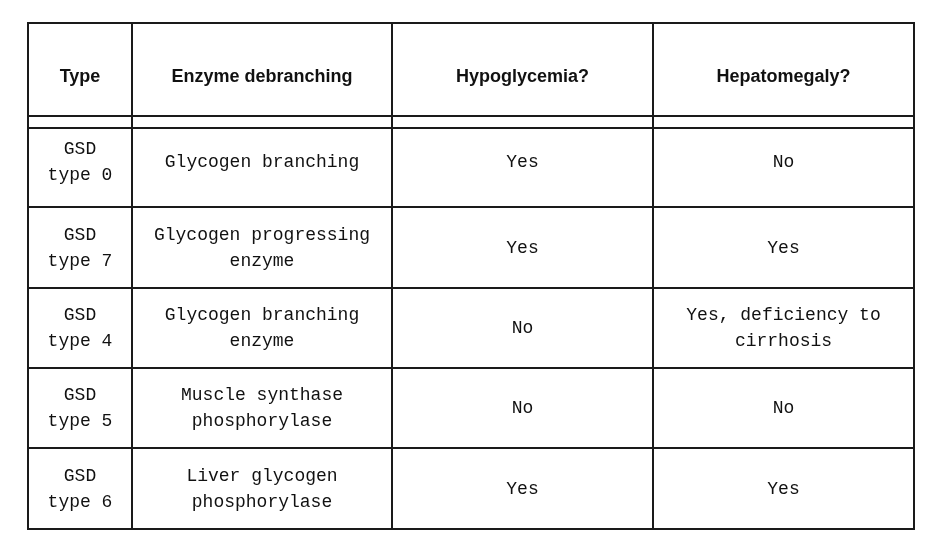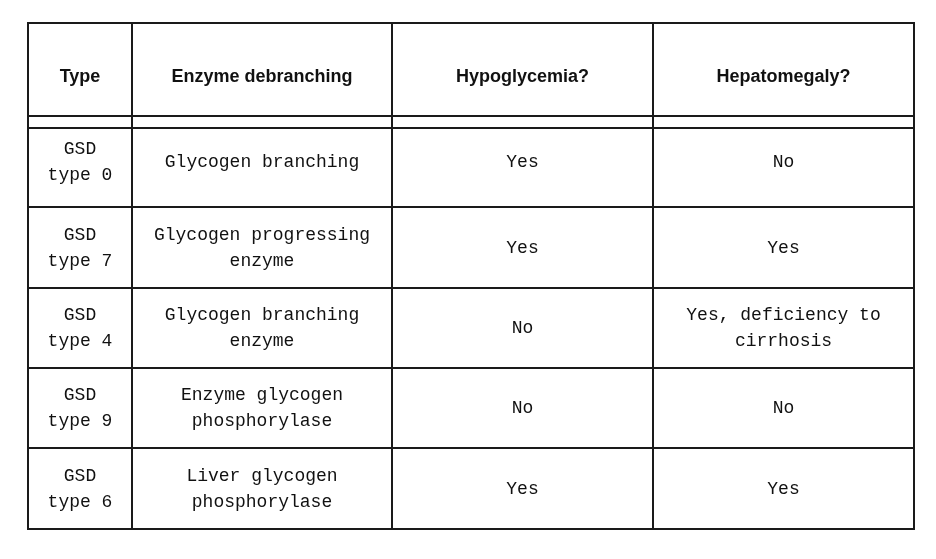--- a/index.html
+++ b/index.html
@@ -127,24 +127,24 @@
     <td>No</td>
     <td>
       <div>Yes, deficiency to</div>
       <div>cirrhosis</div>
     </td>
   </tr>
 
   <tr class="r3">
     <td>
       <div>GSD</div>
-      <div>type 9</div>
+      <div>type 5</div>
     </td>
     <td>
-      <div>Enzyme glycogen</div>
+      <div>Muscle synthase</div>
       <div>phosphorylase</div>
     </td>
     <td>No</td>
     <td>
       <div>No</div>
     </td>
   </tr>
 
   <tr class="r4">
     <td>

